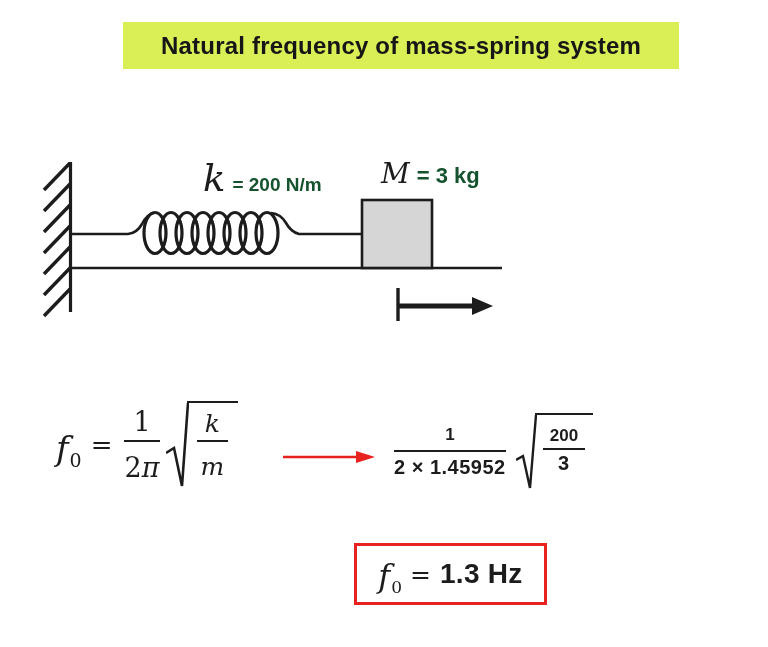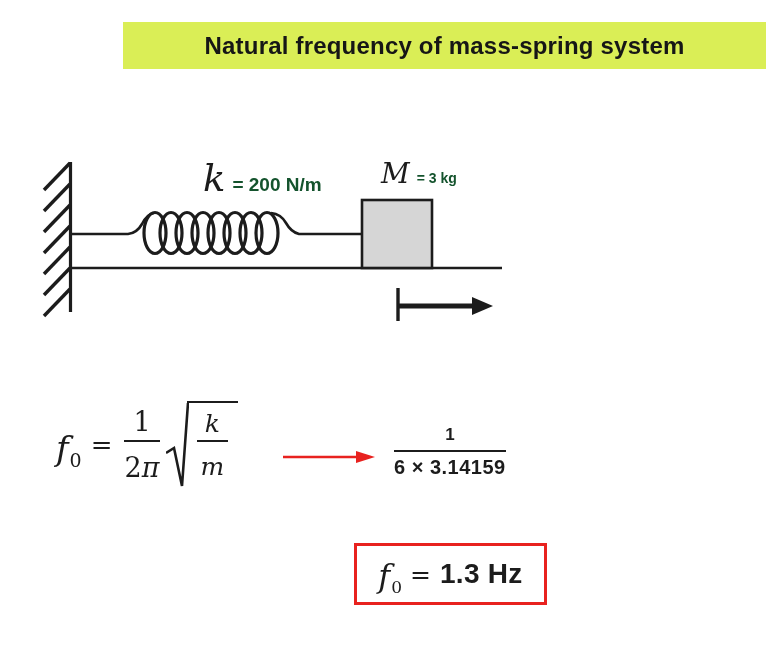--- a/index.html
+++ b/index.html
@@ -1,36 +1,36 @@
 <!DOCTYPE html>
 <html><head>
 <meta charset="utf-8">
 <style>
   * { margin:0; padding:0; box-sizing:border-box; }
   html,body { background:#ffffff; }
   .page { position:relative; width:768px; height:647px; background:#ffffff;
           font-family:"Liberation Sans", sans-serif; color:#1c1c1c; }
 
   
-  .title { position:absolute; left:123px; top:22px; width:643px; height:47px;
+  .title { position:absolute; left:123px; top:22px; width:556px; height:47px;
            background:#daee56; display:flex; align-items:center; justify-content:center;
            font-size:24px; font-weight:600; letter-spacing:0.2px; color:#161616; }
 
   
   .diagram { position:absolute; left:0; top:0; }
 
   
   .dlabel { position:absolute; display:flex; align-items:baseline; gap:7px; white-space:nowrap; }
   .k-label { left:203px; top:160px; }
   .m-label { left:381px; top:160px; }
   .math-it { font-family:"DejaVu Serif", serif; font-style:italic; }
   .k-sym { font-size:37px; line-height:1; }
   .m-sym { font-size:28px; line-height:1; }
   .lab-val { font-size:19px; font-weight:600; color:#14532d; }
-  .m-label .lab-val { font-size:14px; }
+  .m-label .lab-val { font-size:22px; }
 
   
   .formula { position:absolute; left:56px; top:399px; height:92px;
              display:flex; align-items:center; font-family:"DejaVu Serif", serif; }
   .f0 { position:relative; top:3px; font-size:34px; line-height:1; }
   .f0 .sub { font-size:19px; font-style:normal; position:relative; top:7px; left:1px; }
   .eq { font-size:26px; margin:0 12px 0 10px; }
   .frac { display:inline-flex; flex-direction:column; align-items:stretch; text-align:center; }
   .frac .num { border-bottom:2.5px solid #1c1c1c; padding:0 9px 4px; }
   .frac .den { padding-top:12px; }
@@ -133,21 +133,32 @@
   </div>
 
   <svg class="red-arrow" width="95" height="18" viewBox="0 0 95 18">
     <line x1="1" y1="9" x2="76" y2="9" stroke="#e8221f" stroke-width="2.6"></line>
     <polygon points="74,3 93,9 74,15" fill="#e8221f"></polygon>
   </svg>
 
   <div class="numeric">
     <span class="frac">
       <span class="num">1</span>
-      <span class="den">6 × 3.14159</span>
+      <span class="den">2 × 1.45952</span>
+    </span>
+    <span class="radical">
+      <svg width="21" height="78" viewBox="0 0 21 78">
+        <polyline points="0,47 7,43 14,75 20,2" fill="none" stroke="#1c1c1c" stroke-width="2.4"></polyline>
+      </svg>
+      <span class="radicand">
+        <span class="frac">
+          <span class="num">200</span>
+          <span class="den">3</span>
+        </span>
+      </span>
     </span>
   </div>
 
   <div class="result">
     <span class="f0 math-it"><span>f</span><span class="sub">0</span></span>
     <span class="eq">=</span>
     <span class="val">1.3 Hz</span>
   </div>
 
 </div>

